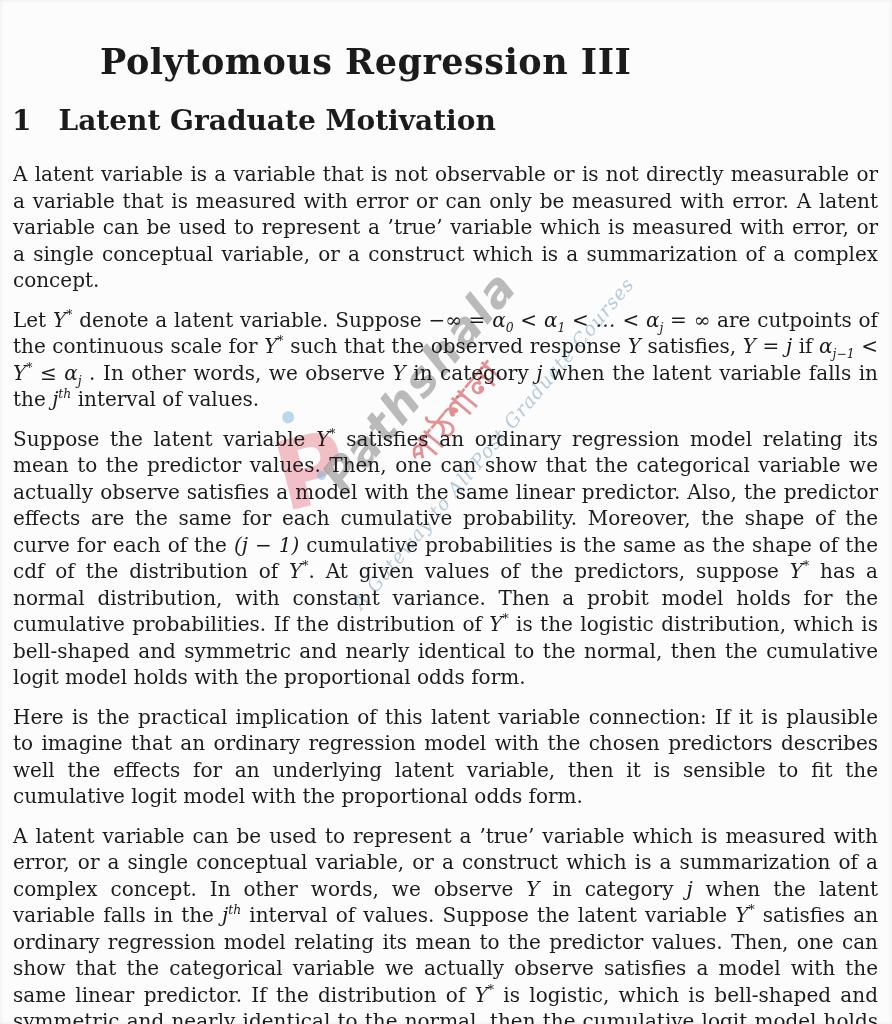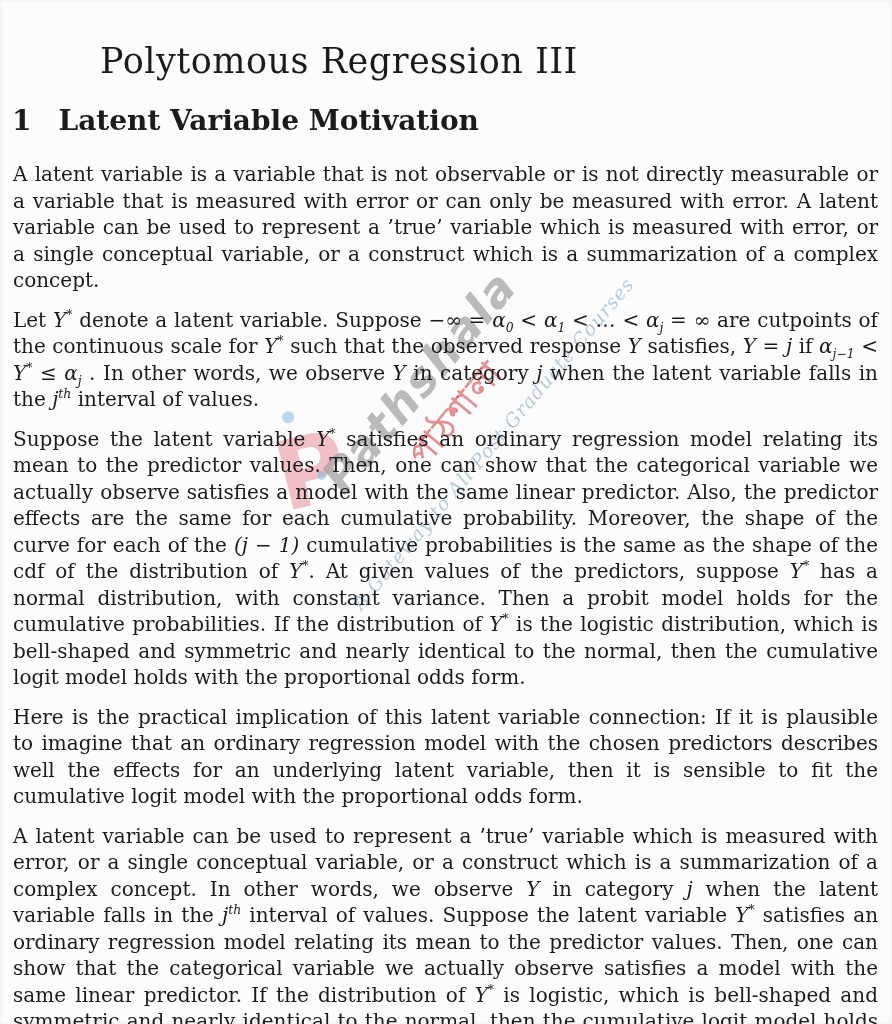--- a/index.html
+++ b/index.html
@@ -13,21 +13,21 @@
     font-family: "DejaVu Serif", serif;
     color: #1b1b1b;
     box-shadow: inset 0 0 4px rgba(0,0,0,0.08);
   }
 
   .doc-title {
     position: absolute;
     left: 100px;
     top: 18px;
     font-size: 35px;
-    font-weight: 400;
+    font-weight: 700;
     letter-spacing: 0.5px;
     white-space: nowrap;
   }
 
   .section-heading {
     position: absolute;
     left: 12px;
     top: 104px;
     display: flex;
     gap: 27px;
@@ -137,21 +137,21 @@
       <div class="wm-brand">Pathshala</div>
       <div class="wm-bengali">পাঠশালা</div>
       <div class="wm-tagline">A Gateway to All Post Graduate Courses</div>
     </div>
   </div>
 
   <h1 class="doc-title">Polytomous Regression III</h1>
 
   <div class="section-heading">
     <span>1</span>
-    <span>Latent Variable Motivation</span>
+    <span>Latent Graduate Motivation</span>
   </div>
 
   <div class="doc-body">
     <p>A latent variable is a variable that is not observable or is not directly measurable or a variable that is measured with error or can only be measured with error. A latent variable can be used to represent a ’true’ variable which is measured with error, or a single conceptual variable, or a construct which is a summarization of a complex concept.</p>
     <p>Let <span class="math">Y<sup>*</sup></span> denote a latent variable. Suppose <span class="math">−∞ = α<sub>0</sub> &lt; α<sub>1</sub> &lt; … &lt; α<sub>j</sub> = ∞</span> are cutpoints of the continuous scale for <span class="math">Y<sup>*</sup></span> such that the observed response <span class="math">Y</span> satisfies, <span class="math">Y = j</span> if <span class="math">α<sub>j−1</sub> &lt; Y<sup>*</sup> ≤ α<sub>j</sub></span> . In other words, we observe <span class="math">Y</span> in category <span class="math">j</span> when the latent variable falls in the <span class="math">j<sup>th</sup></span> interval of values.</p>
     <p>Suppose the latent variable <span class="math">Y<sup>*</sup></span> satisfies an ordinary regression model relating its mean to the predictor values. Then, one can show that the categorical variable we actually observe satisfies a model with the same linear predictor. Also, the predictor effects are the same for each cumulative probability. Moreover, the shape of the curve for each of the <span class="math">(j − 1)</span> cumulative probabilities is the same as the shape of the cdf of the distribution of <span class="math">Y<sup>*</sup></span>. At given values of the predictors, suppose <span class="math">Y<sup>*</sup></span> has a normal distribution, with constant variance. Then a probit model holds for the cumulative probabilities. If the distribution of <span class="math">Y<sup>*</sup></span> is the logistic distribution, which is bell-shaped and symmetric and nearly identical to the normal, then the cumulative logit model holds with the proportional odds form.</p>
     <p>Here is the practical implication of this latent variable connection: If it is plausible to imagine that an ordinary regression model with the chosen predictors describes well the effects for an underlying latent variable, then it is sensible to fit the cumulative logit model with the proportional odds form.</p>
     <p>A latent variable can be used to represent a ’true’ variable which is measured with error, or a single conceptual variable, or a construct which is a summarization of a complex concept. In other words, we observe <span class="math">Y</span> in category <span class="math">j</span> when the latent variable falls in the <span class="math">j<sup>th</sup></span> interval of values. Suppose the latent variable <span class="math">Y<sup>*</sup></span> satisfies an ordinary regression model relating its mean to the predictor values. Then, one can show that the categorical variable we actually observe satisfies a model with the same linear predictor. If the distribution of <span class="math">Y<sup>*</sup></span> is logistic, which is bell-shaped and symmetric and nearly identical to the normal, then the cumulative logit model holds with the proportional odds form.</p>
   </div>
 

